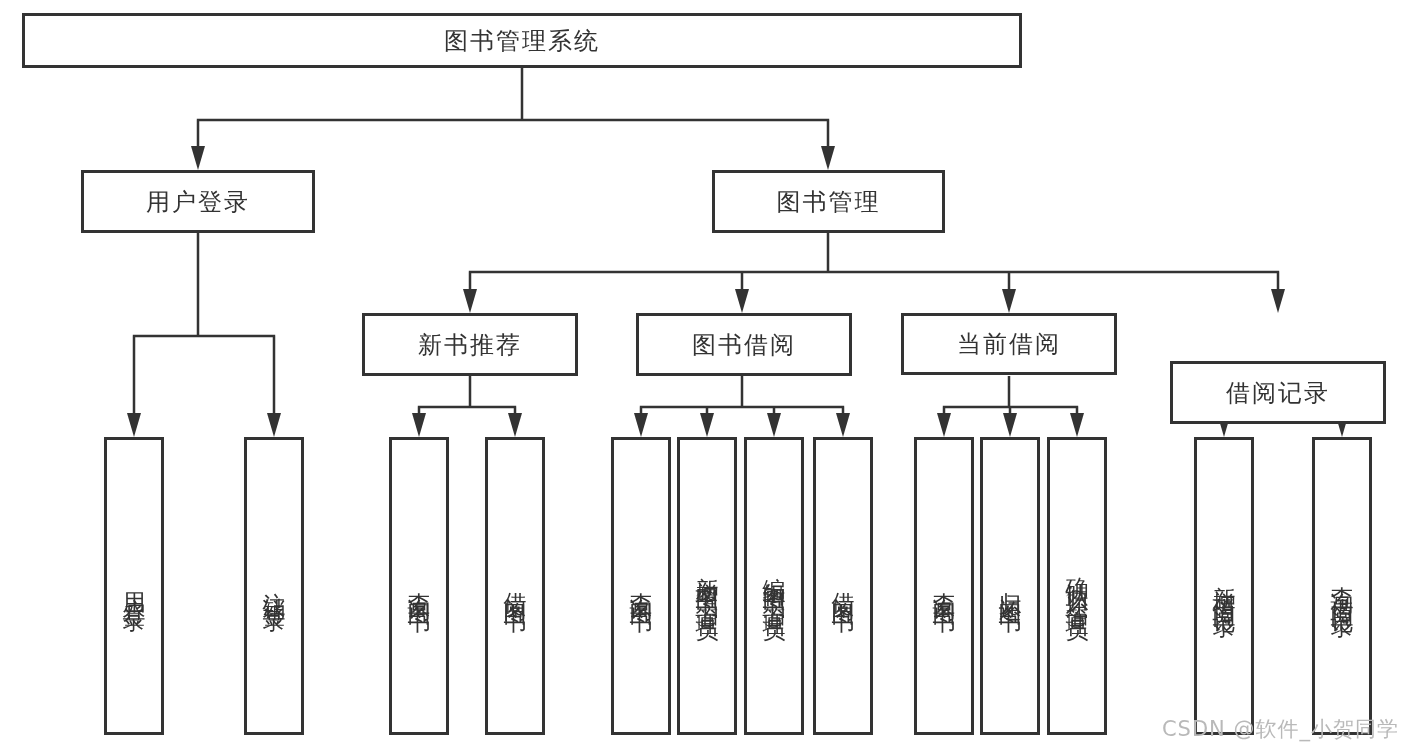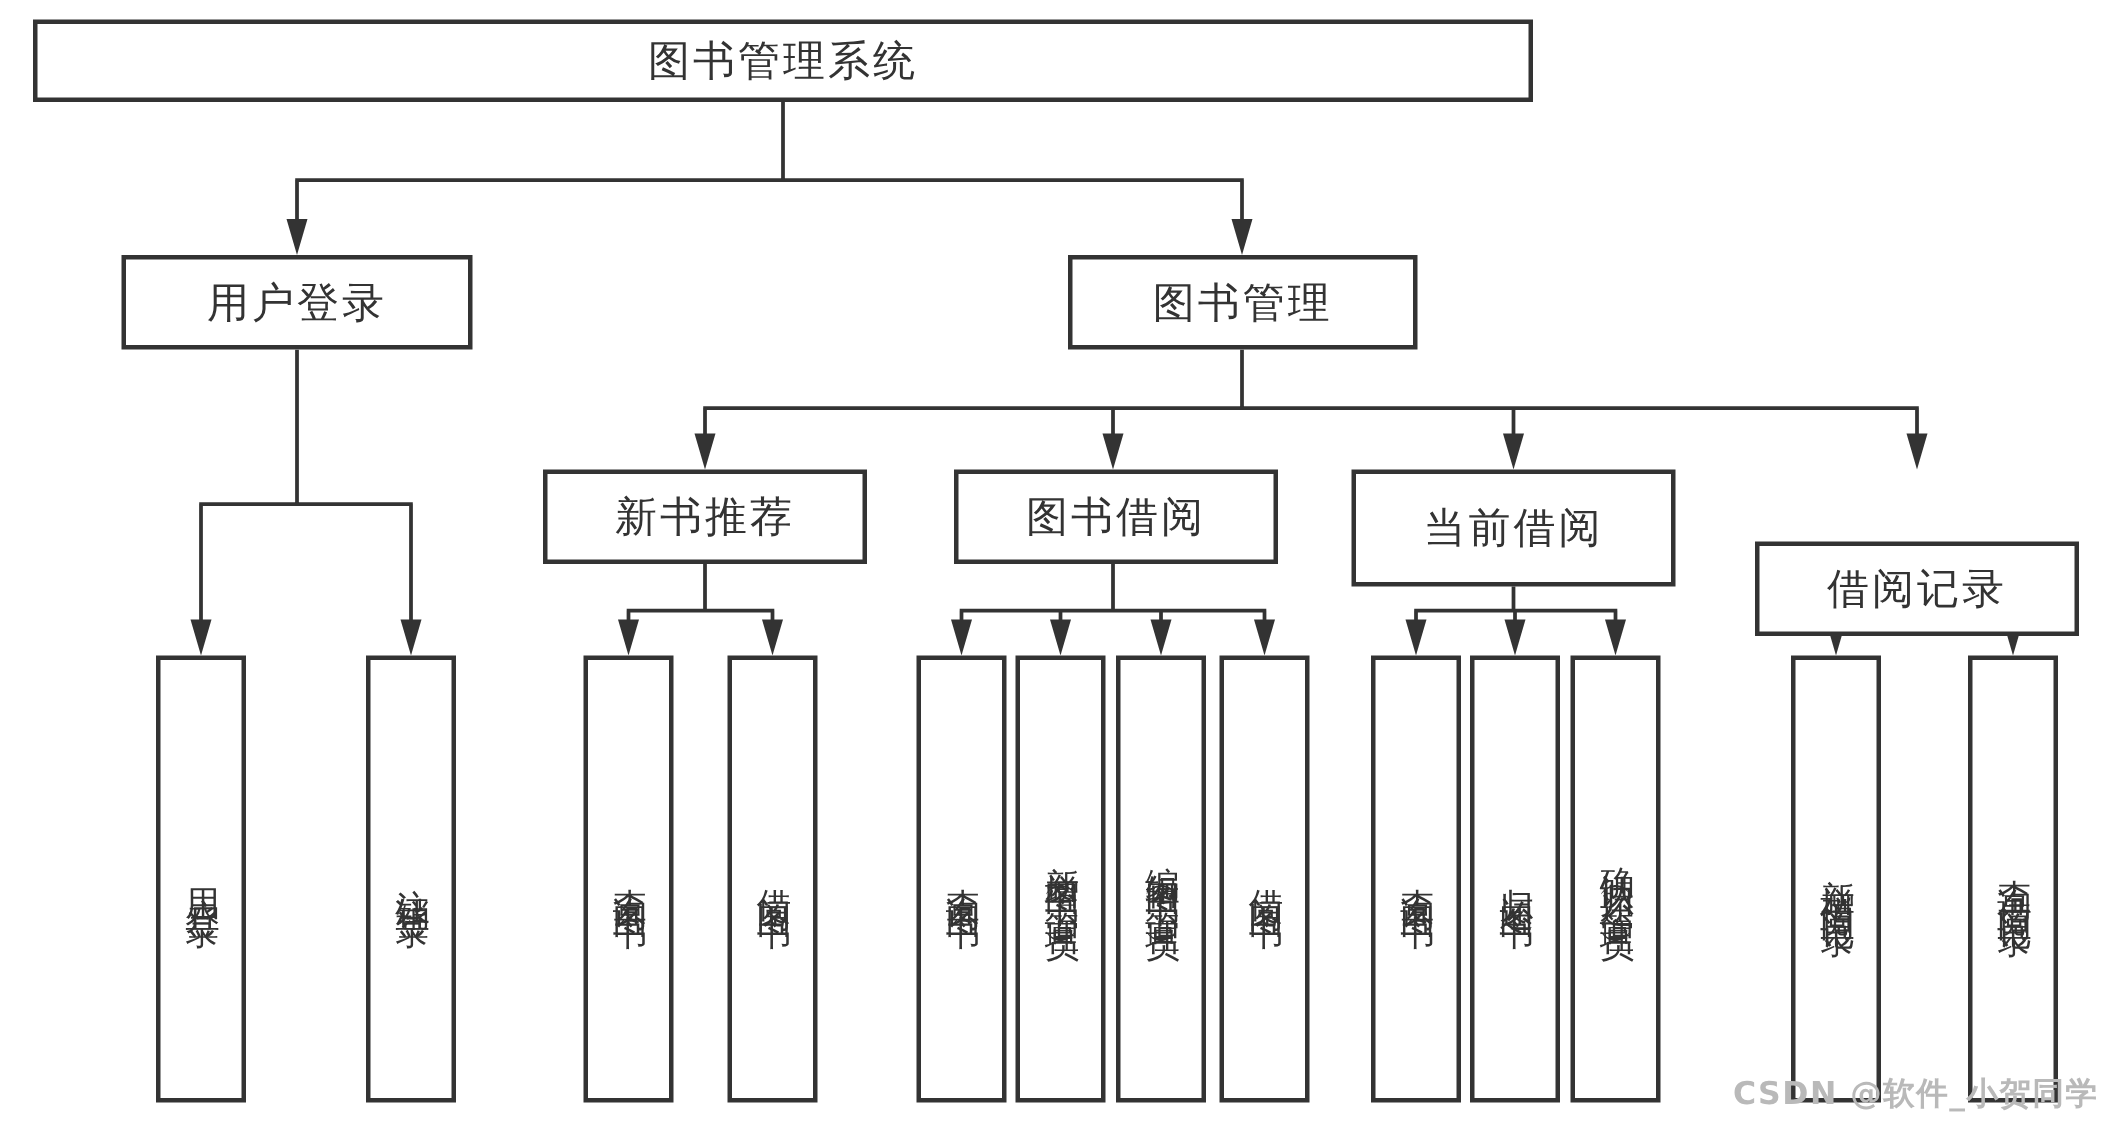--- a/index.html
+++ b/index.html
@@ -30,21 +30,21 @@
     position: absolute;
     border: 3px solid #333333;
     background: #ffffff;
     display: flex;
     align-items: center;
     justify-content: center;
     color: #333333;
   }
 
   .node.h-label {
-    font-size: 28px;
+    font-size: 24px;
     letter-spacing: 2px;
     font-family: Liberation Mono, monospace;
   }
 
   .node.leaf {
     width: 60px;
     height: 298px;
     top: 437px;
   }
 
@@ -58,21 +58,20 @@
   }
 
   .watermark {
     position: absolute;
     right: 6px;
     bottom: 4px;
     font-size: 21px;
     color: #b9b9b9;
     letter-spacing: 1px;
     z-index: 5;
-    font-weight: bold;
   }
 </style>
 </head>
 <body>
 
 <div class="canvas">
 
   <svg class="wires" width="1405" height="747" viewBox="0 0 1405 747" xmlns="http://www.w3.org/2000/svg">
     <g stroke="#333333" stroke-width="2.5" fill="none">
 
@@ -123,21 +122,21 @@
   <div class="node h-label" style="left:362px; top:313px; width:216px; height:63px;">
     <span>新书推荐</span>
   </div>
 
   <div class="node h-label" style="left:712px; top:170px; width:233px; height:63px;">
     <span>图书管理</span>
   </div>
   <div class="node h-label" style="left:636px; top:313px; width:216px; height:63px;">
     <span>图书借阅</span>
   </div>
-  <div class="node h-label" style="left:901px; top:313px; width:216px; height:78px;">
+  <div class="node h-label" style="left:901px; top:313px; width:216px; height:62px;">
     <span>当前借阅</span>
   </div>
   <div class="node h-label" style="left:1170px; top:313px; width:216px; height:63px;margin-top:48px;">
     <span>借阅记录</span>
   </div>
 
   <div class="node leaf" style="left:104px;">
     <span class="v-text">用户登录</span>
   </div>
   <div class="node leaf" style="left:244px;">

